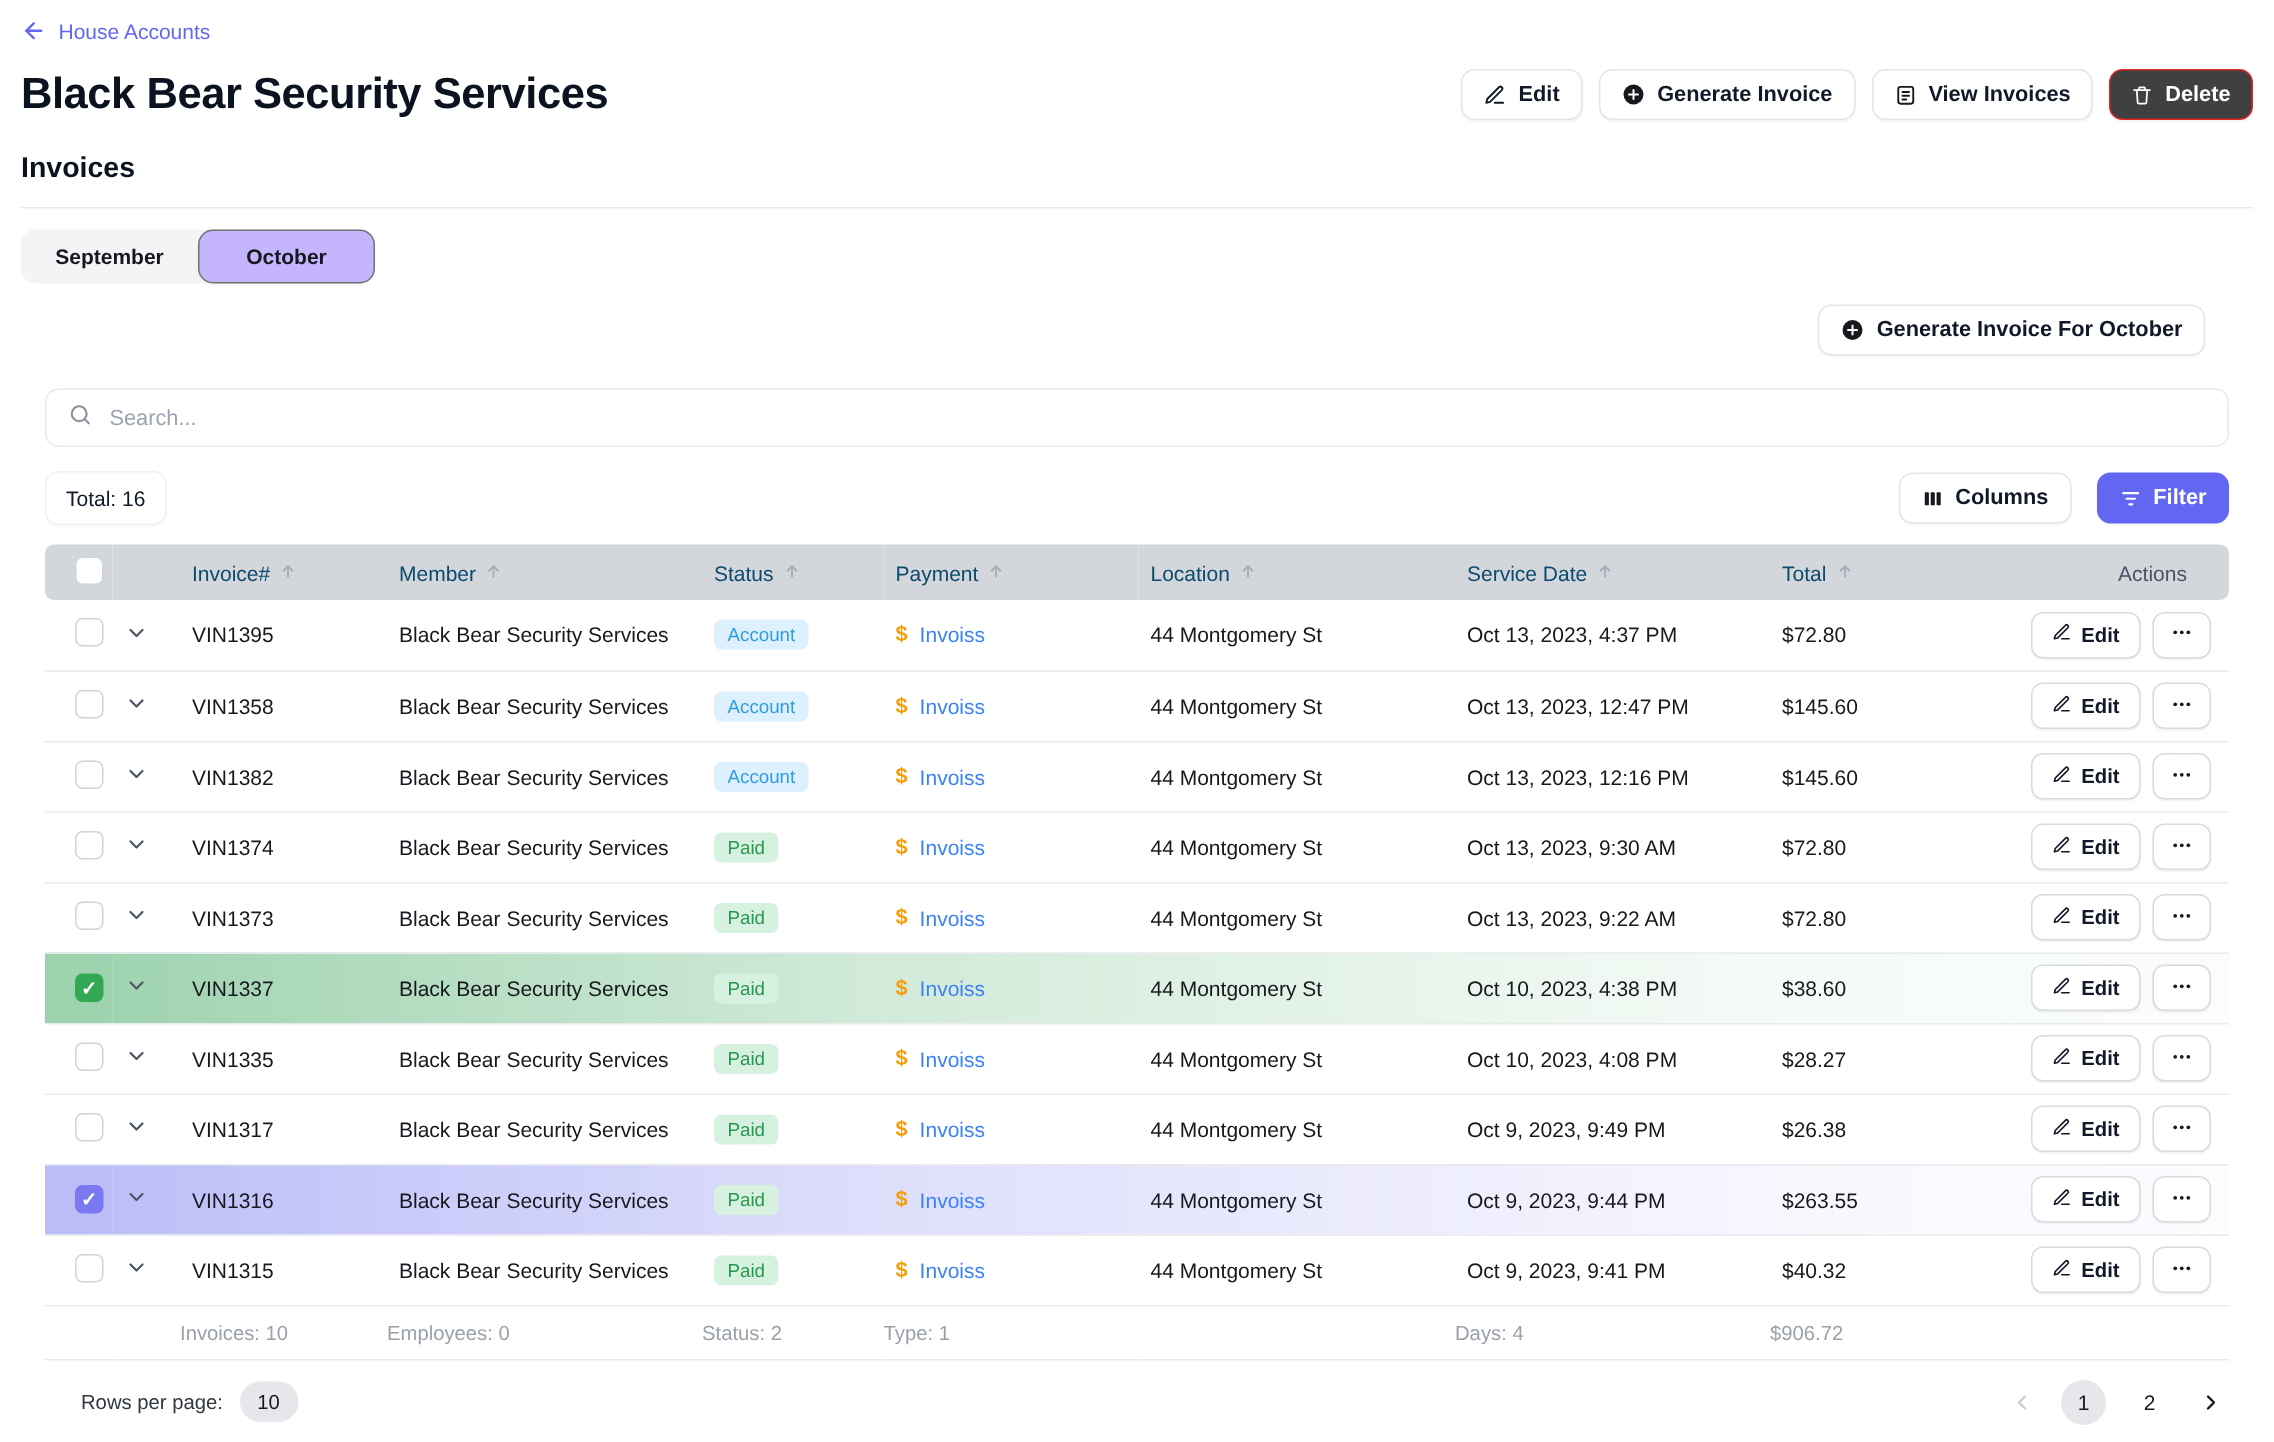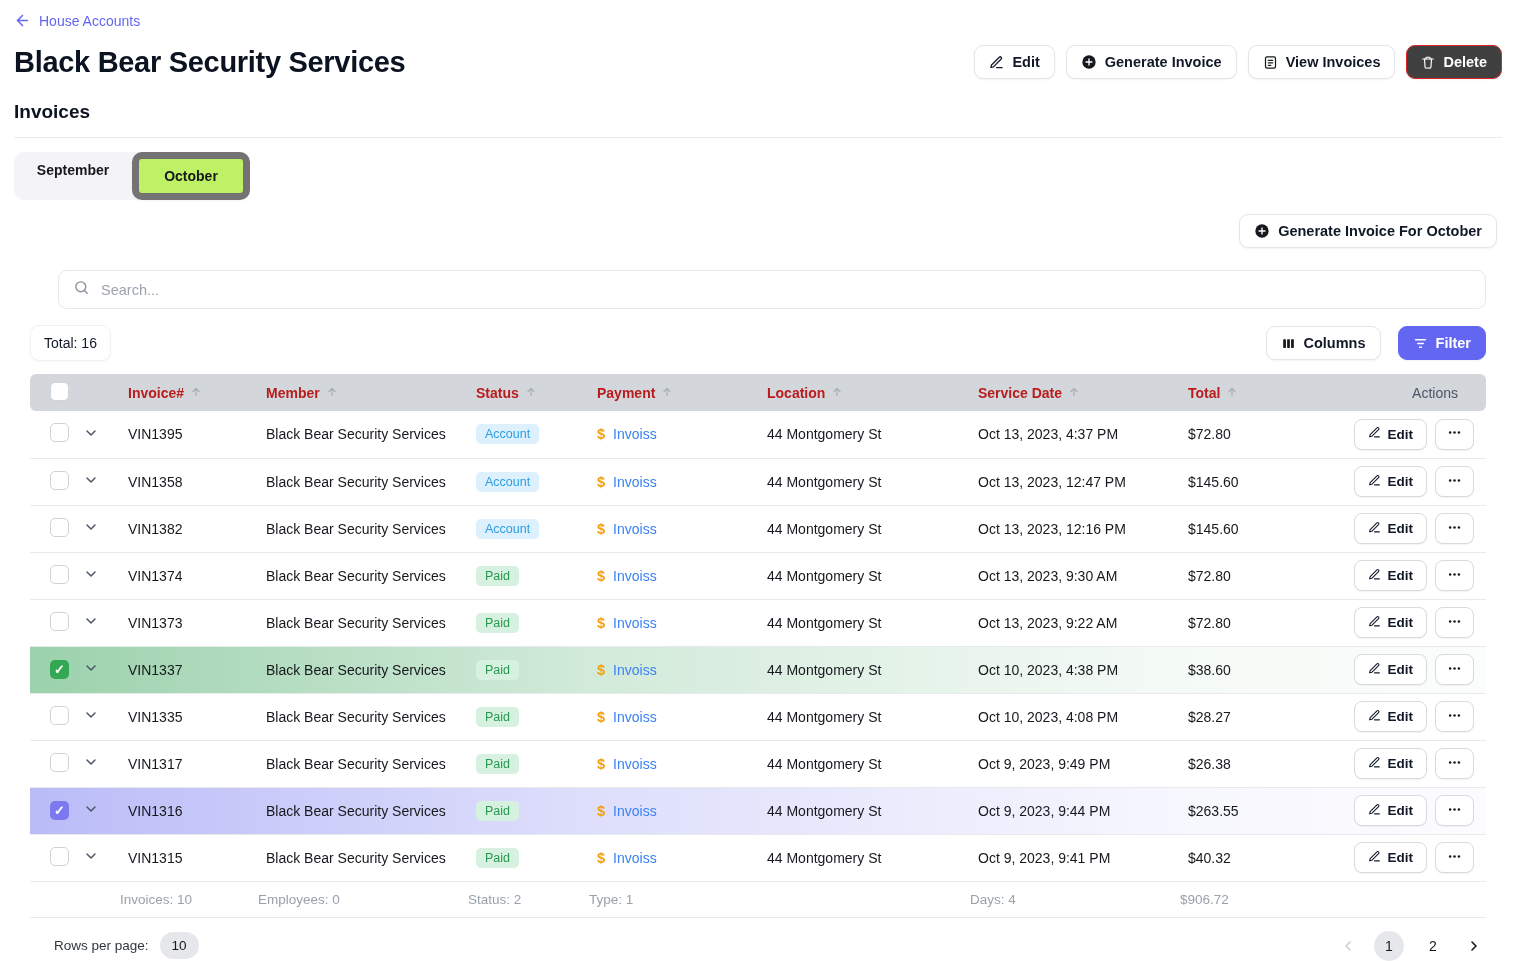--- a/index.html
+++ b/index.html
@@ -22,40 +22,40 @@
     white-space:nowrap; }
   .btn svg { flex:0 0 auto; display:block; }
   .btn-danger { background:#404040; border-color:#dc2626; color:#fff; }
 
   .section-title { font-size:19px; font-weight:700; margin-top:22px; padding-bottom:14px;
     border-bottom:1px solid #e9eaee; color:#0b1220; }
 
   .tabs { display:inline-flex; background:#f4f4f6; border-radius:10px; margin-top:14px;justify-content:center; }
   .tab { min-width:118px; text-align:center; padding:9px 16px; font-size:14px; font-weight:600;
     color:#16181d; border-radius:10px; cursor:pointer; border:1px solid transparent; }
-  .tab.active { background:#bef264; border:7px solid #737373; box-shadow:0 1px 2px rgba(16,24,40,.04); }
-
-  .gen-row { display:flex; justify-content:flex-end; margin:14px 5px 0 0; }
+  .tab.active { background:#c4b5fd; border:1px solid #737373; box-shadow:0 1px 2px rgba(16,24,40,.04); }
+
+  .gen-row { display:flex; justify-content:flex-end; margin:14px 32px 0 0; }
 
   .main { margin:0 30px; }
 
   .search { margin-top:22px; display:flex; align-items:center; gap:11px;
-    border:1px solid #e6e8ec; border-radius:9px; height:39px; padding:0 14px; background:#fff;margin-left:28px; }
+    border:1px solid #e6e8ec; border-radius:9px; height:39px; padding:0 14px; background:#fff; }
   .search input { border:none; outline:none; flex:1; font-size:14.5px; color:#111827;
     font-family:inherit; background:transparent; }
   .search input::placeholder { color:#9ca3af; }
 
   .toolbar { margin-top:16px; display:flex; justify-content:space-between; align-items:center; }
   .total-box { border:1px solid #f0f1f4; border-radius:9px; padding:9px 13px; font-size:14px;
     color:#111827; box-shadow:0 1px 2px rgba(16,24,40,.03); background:#fff; }
   .toolbar-right { display:flex; gap:17px; align-items:flex-start; }
   .btn-filter { background:#6366f1; border-color:#6366f1; color:#fff; }
 
   table { width:100%; border-collapse:collapse; table-layout:fixed; margin-top:13px; }
-  thead th { background:#d3d6db; height:37px; font-size:14px; font-weight:700; color:#b91c1c;
+  thead th { background:#d3d6db; height:37px; font-size:14px; font-weight:400; color:#0c4a6e;
     text-align:center; padding:0 8px; cursor:pointer; }
   thead th:first-child { border-radius:6px 0 0 6px; }
   thead th:last-child { border-radius:0 6px 6px 0; }
   .th-inner { display:flex; align-items:center; gap:6px; }
   .th-actions { text-align:right; padding-right:28px; font-weight:500; color:#4b5563; }
 
   tbody td { border-bottom:1px solid #e8eaee; height:47px; font-size:14px; padding:0 8px;
     color:#16181d; }
   td.cell-check, th.col-check { padding-left:20px; }
   .cell-total { font-weight:400;margin-left:20px; }

